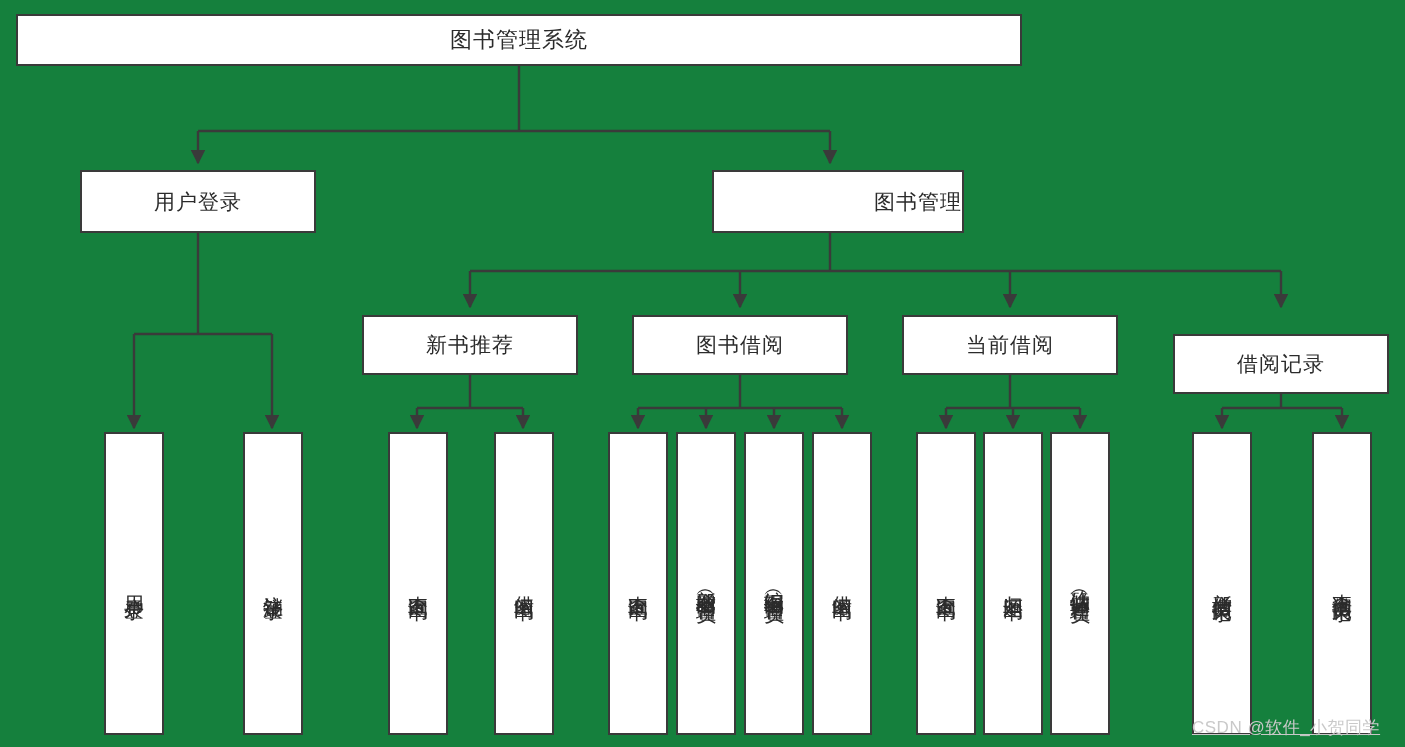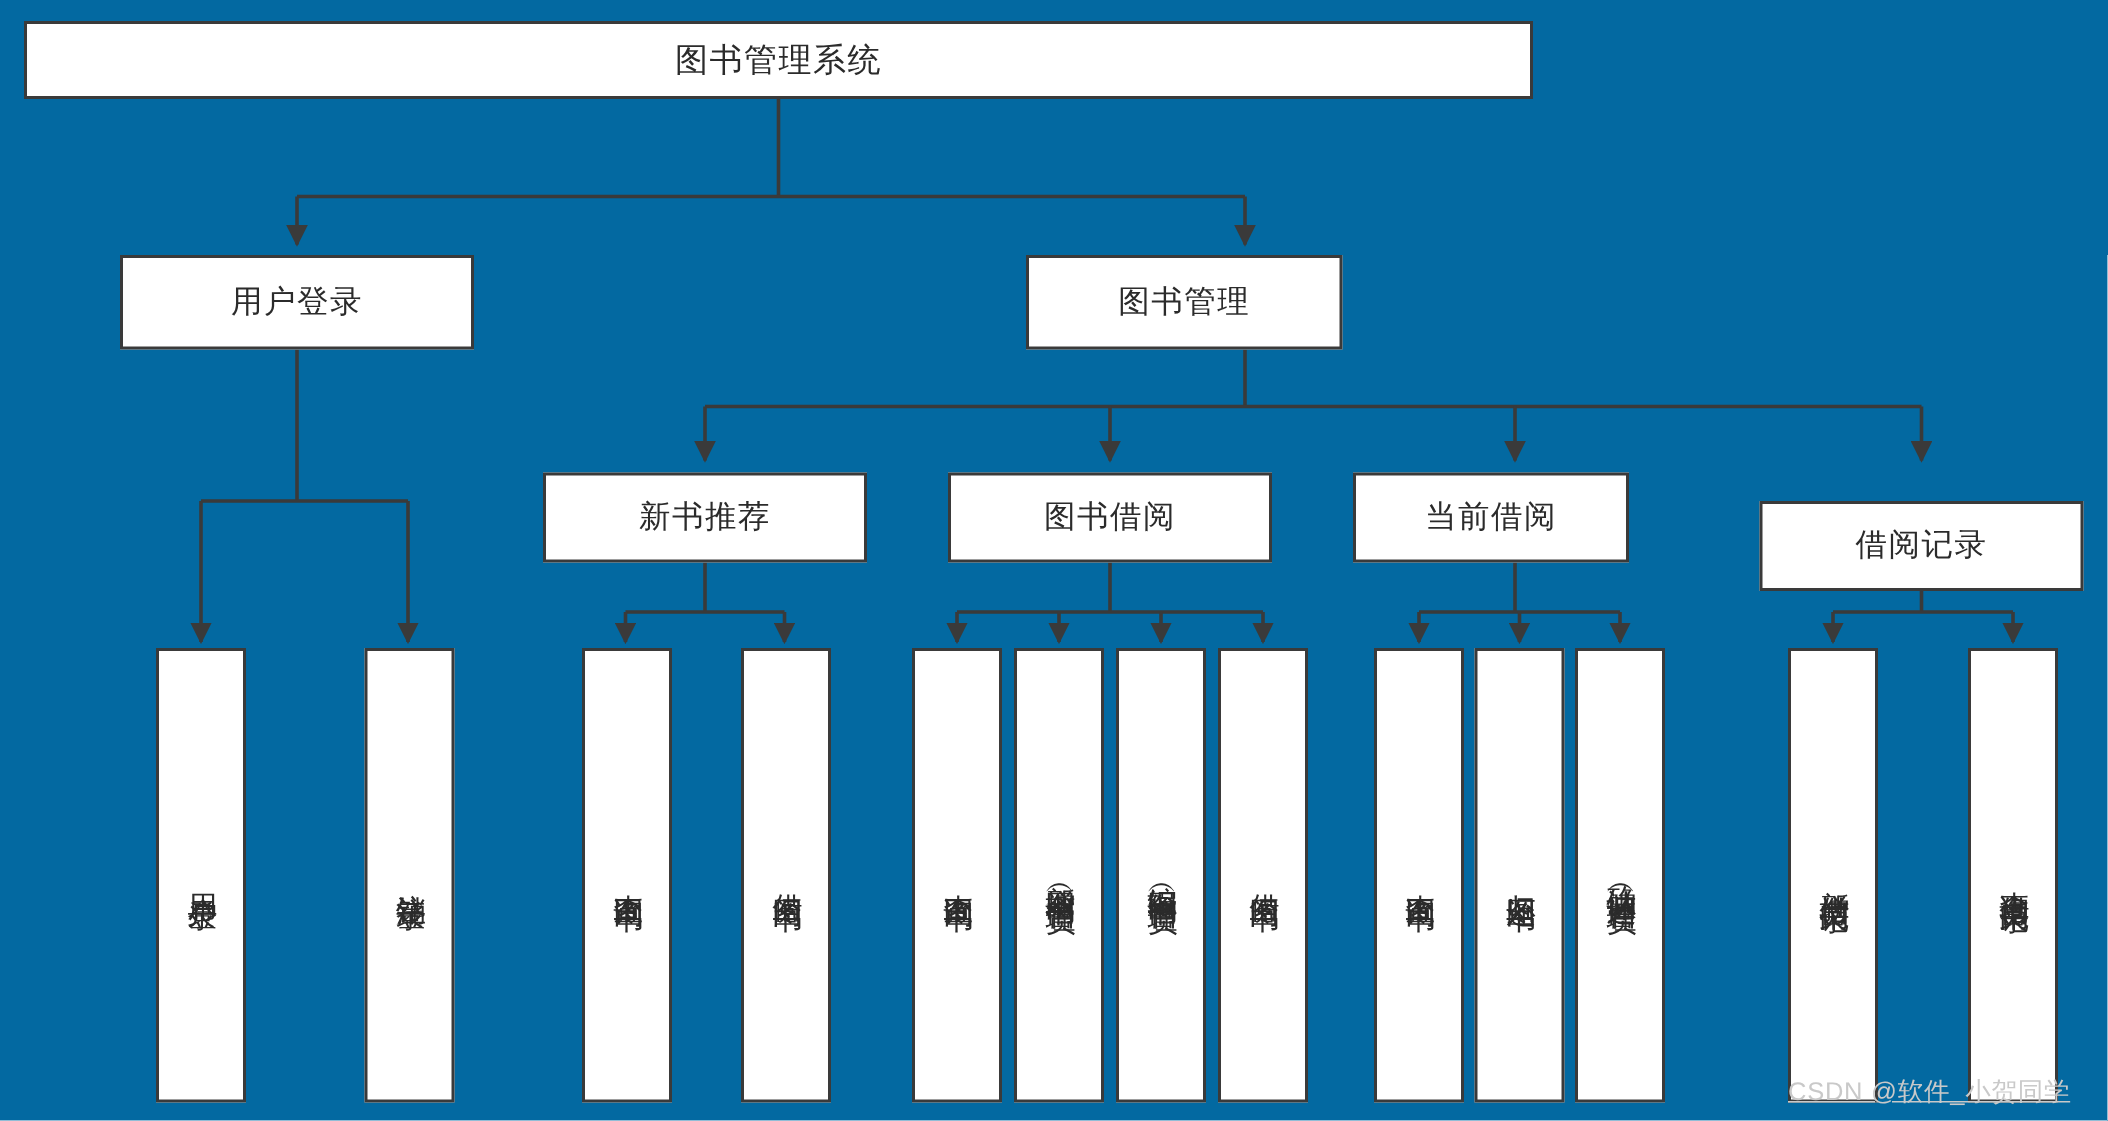--- a/index.html
+++ b/index.html
@@ -7,21 +7,21 @@
     padding: 0;
     background: #ffffff;
   }
   body {
     font-family: "Liberation Sans", "DejaVu Sans", sans-serif;
   }
   #canvas {
     position: relative;
     width: 1405px;
     height: 747px;
-    background: #0369a1;
+    background: #15803d;
     overflow: hidden;
   }
   svg#wires {
     position: absolute;
     left: 0;
     top: 0;
     width: 1405px;
     height: 747px;
   }
   .node {
@@ -121,33 +121,33 @@
   </svg>
 
   <div class="node horiz root" style="left:16px; top:14px; width:1006px; height:52px;">
     <span>图书管理系统</span>
   </div>
 
   <div class="node horiz" style="left:80px; top:170px; width:236px; height:63px;">
     <span>用户登录</span>
   </div>
 
-  <div class="node horiz" style="left:684px; top:170px; width:211px; height:63px;">
+  <div class="node horiz" style="left:712px; top:170px; width:252px; height:63px;justify-content:flex-end;">
     <span>图书管理</span>
   </div>
 
   <div class="node horiz" style="left:362px; top:315px; width:216px; height:60px;">
     <span>新书推荐</span>
   </div>
 
   <div class="node horiz" style="left:632px; top:315px; width:216px; height:60px;align-items:center;">
     <span>图书借阅</span>
   </div>
 
-  <div class="node horiz" style="left:902px; top:315px; width:184px; height:60px;">
+  <div class="node horiz" style="left:902px; top:315px; width:216px; height:60px;">
     <span>当前借阅</span>
   </div>
 
   <div class="node horiz" style="left:1173px; top:334px; width:216px; height:60px;">
     <span>借阅记录</span>
   </div>
 
   <div class="node vert" style="left:104px; top:432px; width:60px; height:303px;">
     <span>用户登录</span>
   </div>

